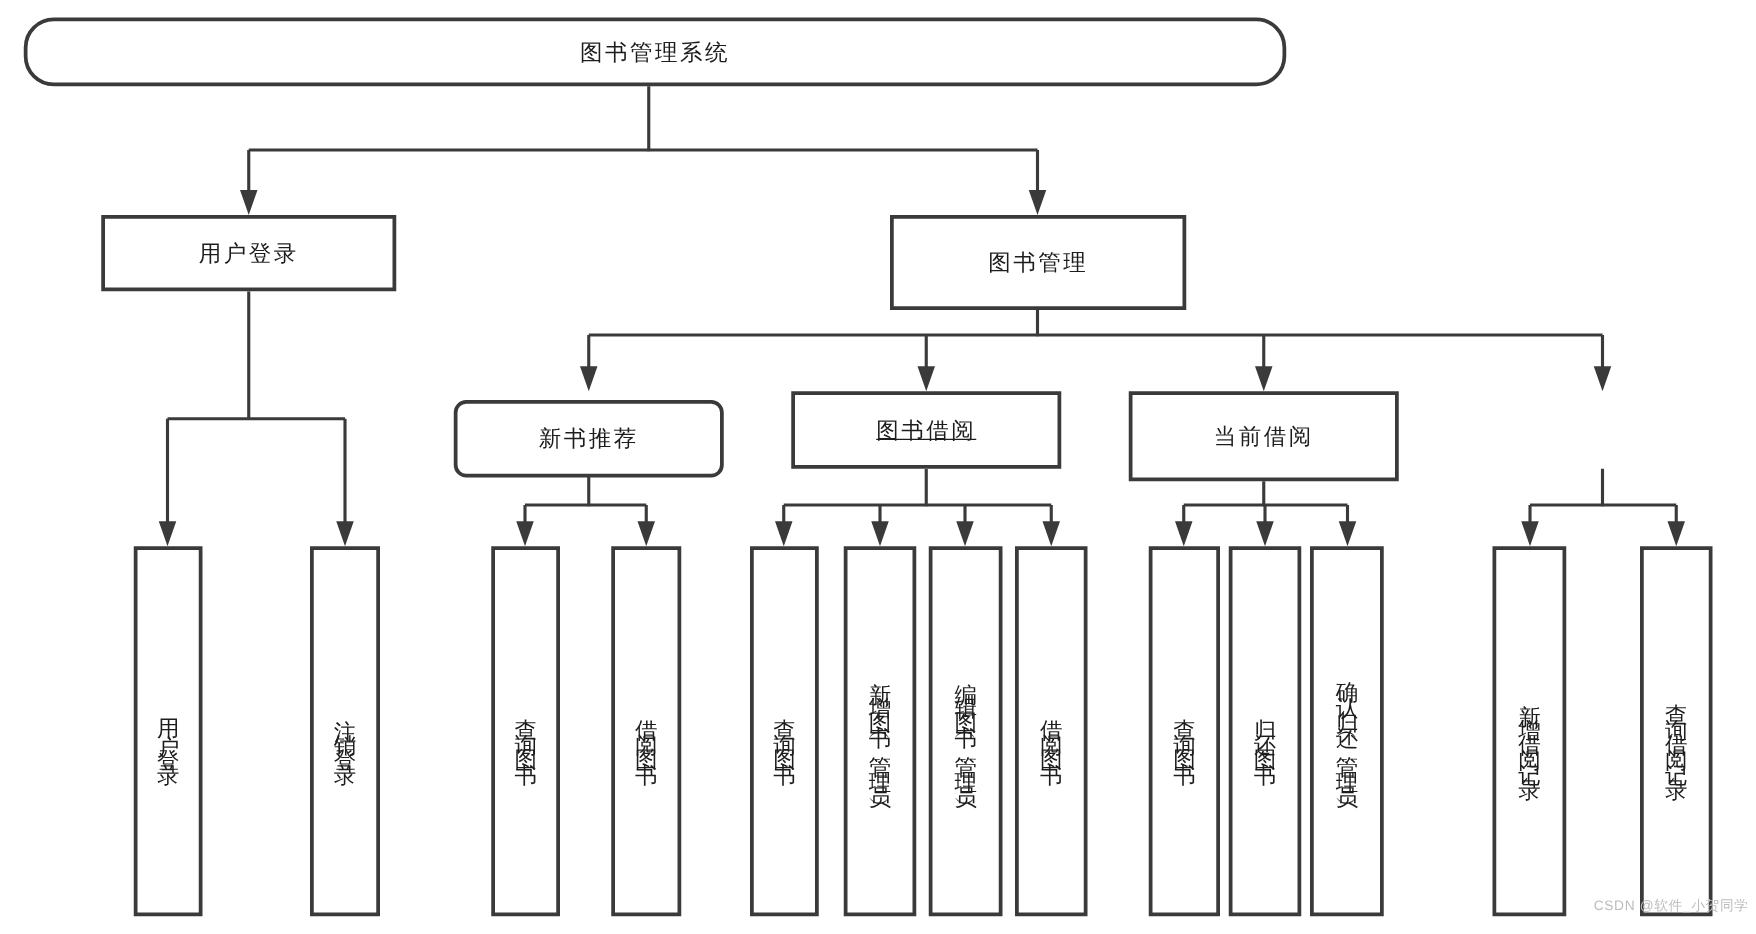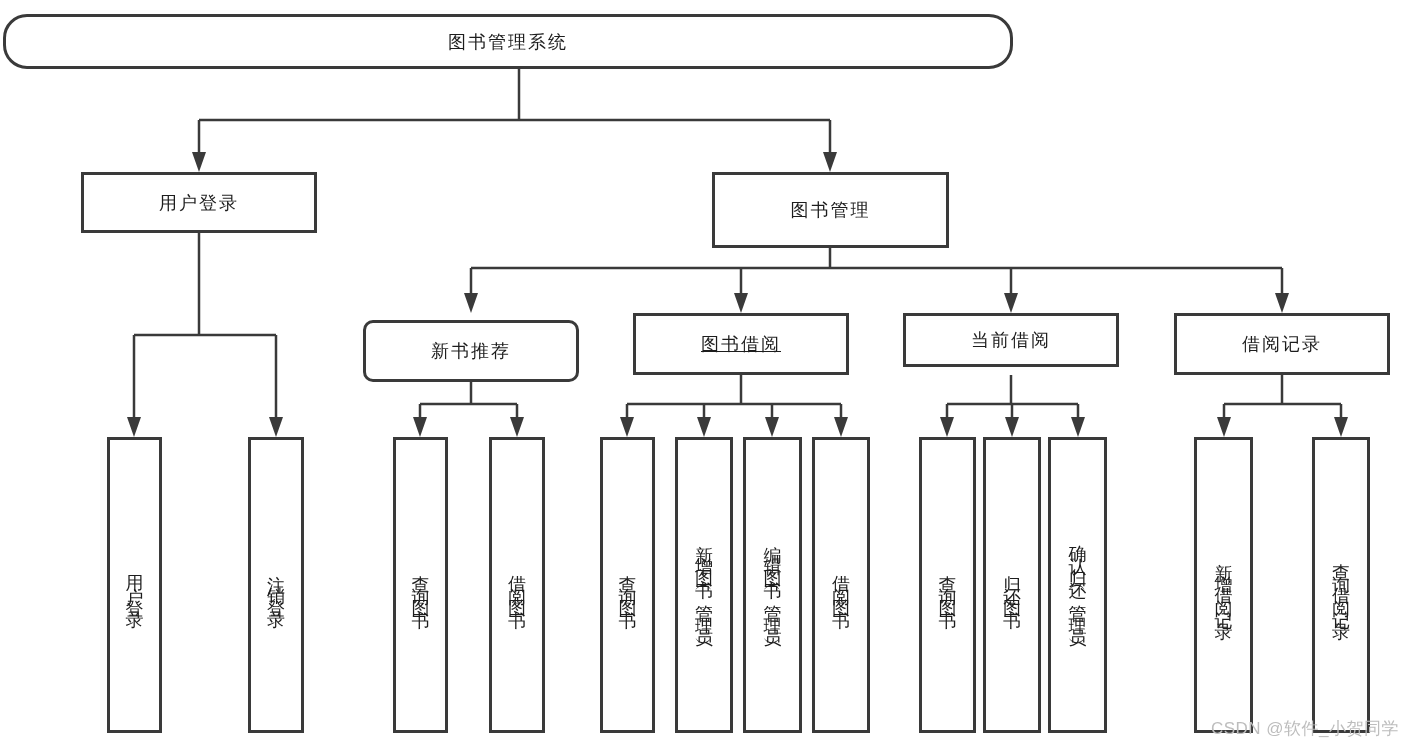--- a/index.html
+++ b/index.html
@@ -51,21 +51,21 @@
     writing-mode: vertical-rl;
     text-orientation: mixed;
     letter-spacing: 12px;
     line-height: 1;
     font-size: 18px;
   }
   .watermark {
     position: absolute;
     right: 6px;
     top: 717px;
-    font-size: 17px;
+    font-size: 11px;
     letter-spacing: 0.5px;
     color: var(--watermark);
     white-space: nowrap;
   }
 </style>
 </head>
 <body>
 
 <div class="canvas">
 
@@ -138,29 +138,28 @@
     <g>
       <line x1="1282" y1="375" x2="1282" y2="405"></line>
       <line x1="1224" y1="404" x2="1341" y2="404"></line>
       <line x1="1224" y1="404" x2="1224" y2="419"></line>
       <polygon points="1217,417 1231,417 1224,437"></polygon>
       <line x1="1341" y1="404" x2="1341" y2="419"></line>
       <polygon points="1334,417 1348,417 1341,437"></polygon>
     </g>
   </svg>
 
-  <div class="box" style="left:3px; top:14px; width:1010px; height:55px;border-radius:24px;">图书管理系统</div>
+  <div class="box" style="left:19px; top:14px; width:1010px; height:55px;border-radius:24px;">图书管理系统</div>
 
   <div class="box" style="left:81px; top:172px; width:236px; height:61px;">用户登录</div>
   <div class="box" style="left:712px; top:172px; width:237px; height:76px;">图书管理</div>
 
   <div class="box" style="left:363px; top:320px; width:216px; height:62px;border-radius:10px;">新书推荐</div>
   <div class="box" style="left:633px; top:313px; width:216px; height:62px;text-decoration:underline;">图书借阅</div>
-  <div class="box" style="left:903px; top:313px; width:216px; height:54px;">当前借阅</div>
-  <div class="box" style="left:1174px; top:313px; width:216px; height:62px;">借阅记录</div>
+  <div class="box" style="left:903px; top:313px; width:216px; height:72px;">当前借阅</div>
 
   <div class="box vbox" style="left:107px; top:437px; width:55px; height:296px;">用户登录</div>
   <div class="box vbox" style="left:248px; top:437px; width:56px; height:296px;">注销登录</div>
 
   <div class="box vbox" style="left:393px; top:437px; width:55px; height:296px;">查询图书</div>
   <div class="box vbox" style="left:489px; top:437px; width:56px; height:296px;">借阅图书</div>
 
   <div class="box vbox" style="left:600px; top:437px; width:55px; height:296px;">查询图书</div>
   <div class="box vbox" style="left:675px; top:437px; width:58px; height:296px;">新增图书（管理员）</div>
   <div class="box vbox" style="left:743px; top:437px; width:59px; height:296px;">编辑图书（管理员）</div>

